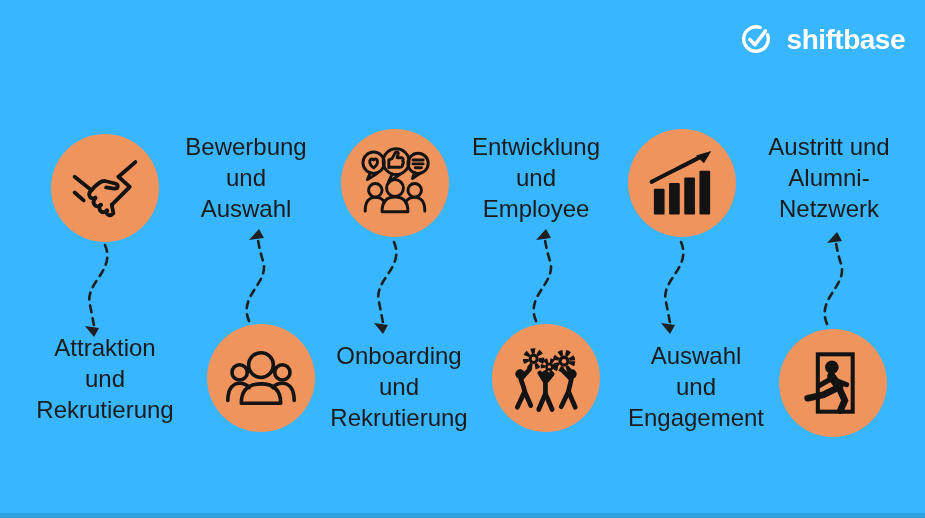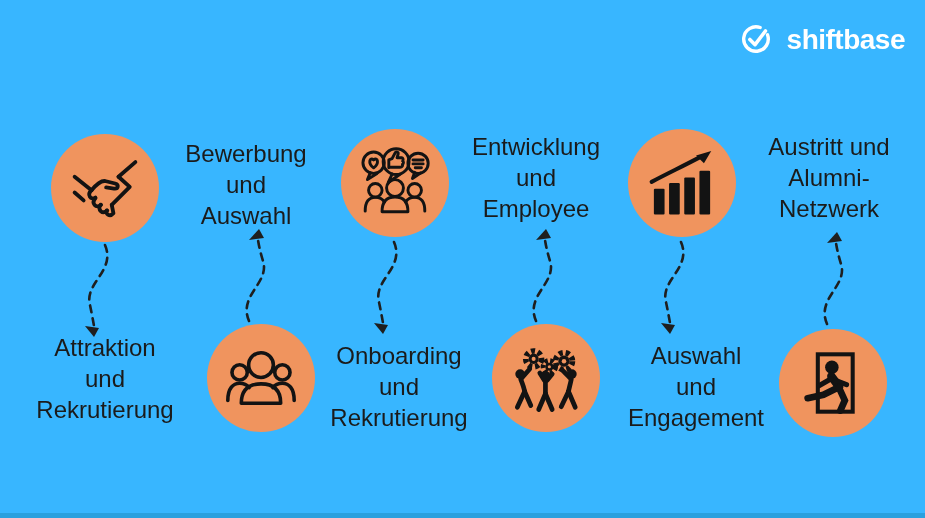--- a/index.html
+++ b/index.html
@@ -17,21 +17,21 @@
   .bubble{
     position:absolute;width:108px;height:108px;border-radius:50%;
     background:#F0945E;display:flex;align-items:center;justify-content:center;
   }
   .b1{left:51px;top:134px}.b2{left:207px;top:324px}.b3{left:341px;top:129px}
   .b4{left:492px;top:324px}.b5{left:628px;top:129px}.b6{left:779px;top:329px}
   .slabel{
     position:absolute;width:200px;text-align:center;
     font-size:24px;line-height:31px;color:#1b1b1b;white-space:pre-line;
   }
-  .l1{left:5px;top:332px}.l2{left:146px;top:138px}.l3{left:299px;top:340px}
+  .l1{left:5px;top:332px}.l2{left:146px;top:131px}.l3{left:299px;top:340px}
   .l4{left:436px;top:131px}.l5{left:596px;top:340px}.l6{left:729px;top:131px}
   .conn{position:absolute;width:40px;height:96px;}
   .c1{left:80px;top:243px}.c2{left:234px;top:227px}.c3{left:369px;top:240px}
   .c4{left:521px;top:227px}.c5{left:656px;top:240px}.c6{left:812px;top:230px}
   .conn .dash{fill:none;stroke:#1f1f1f;stroke-width:2.6;stroke-linecap:round;stroke-dasharray:7 6;}
   .conn .head{fill:#1f1f1f;}
   .strip{position:absolute;left:0;right:0;bottom:0;height:5px;background:#2AA0DE;}
 </style>
 </head>
 <body>

